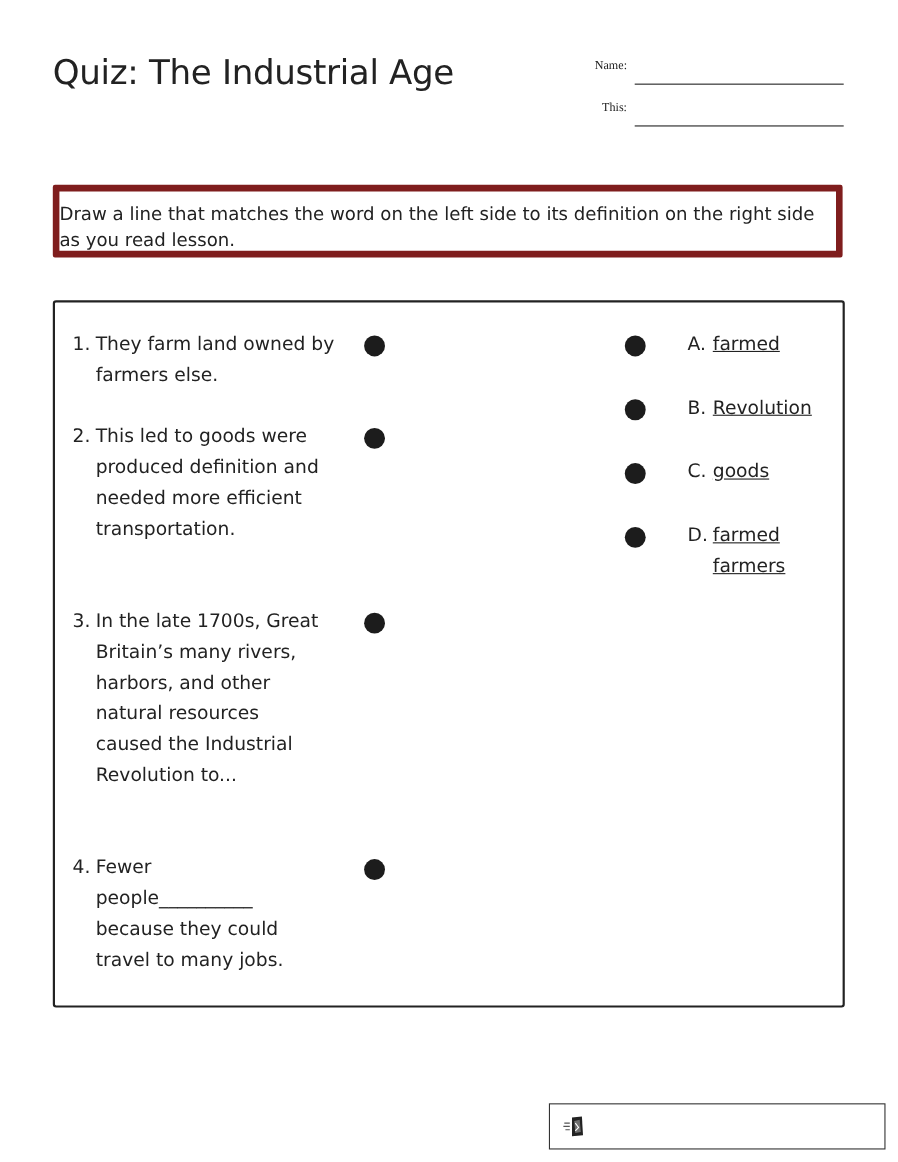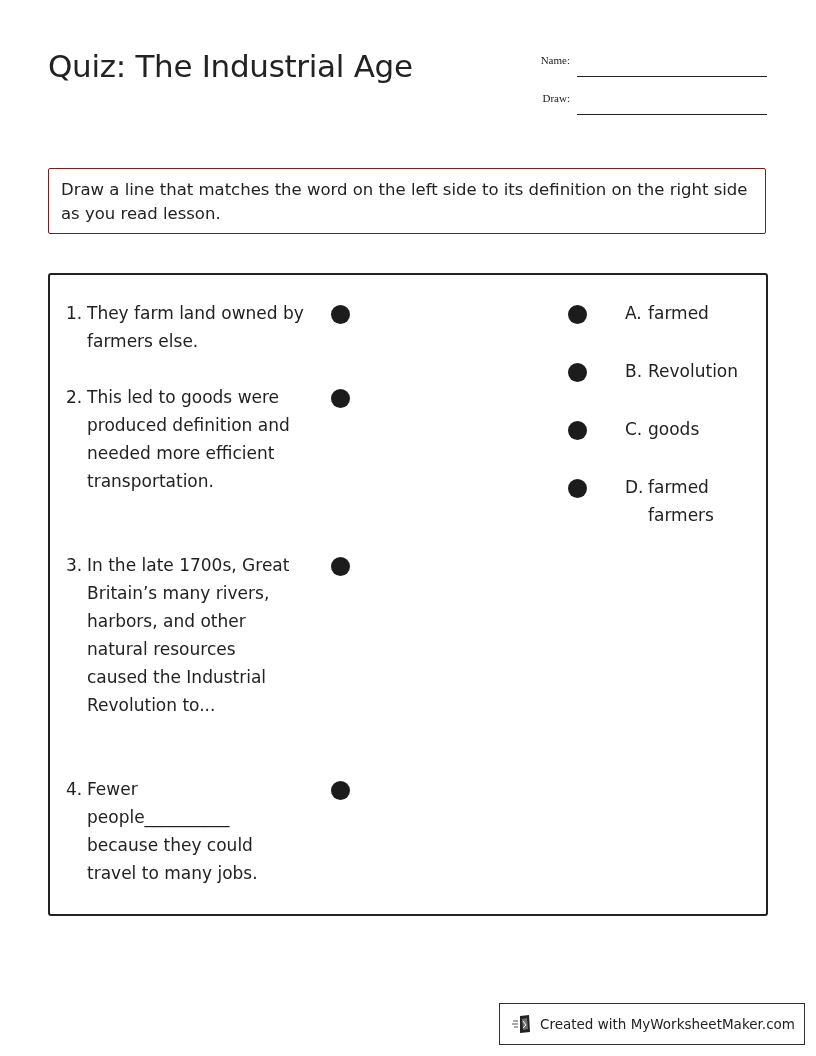--- a/index.html
+++ b/index.html
@@ -1,44 +1,44 @@
 <!DOCTYPE html>
 <html><head>
   <meta charset="utf-8">
   <style>
     html, body { margin: 0; padding: 0; background: #ffffff; }
     body { width: 816px; height: 1056px; position: relative; font-family: "DejaVu Sans", sans-serif; color: #222; overflow: hidden; }
     .title { position: absolute; left: 48px; top: 48px; font-size: 31px; font-weight: normal; color: #222; letter-spacing: -0.3px; text-align: right; }
     .field { position: absolute; font-family: "Liberation Serif", serif; font-size: 11px; color: #222; }
     .field .lbl { position: absolute; right: 0; top: 0; white-space: nowrap; }
     .field-line { position: absolute; border-bottom: 1px solid #222; height: 0; }
-    .instructions { position: absolute; left: 48px; top: 168px; width: 718px; height: 66px; border: 1px solid #7f1d1d; border-radius: 2px; box-sizing: border-box; padding: 9px 12px; font-size: 16.5px; line-height: 24px; color: #222; }
+    .instructions { position: absolute; left: 48px; top: 168px; width: 718px; height: 66px; border: 6px solid #7f1d1d; border-radius: 2px; box-sizing: border-box; padding: 9px 0; font-size: 16.5px; line-height: 24px; color: #222; }
     .match-box { position: absolute; left: 48px; top: 273px; width: 720px; height: 643px; border: 2px solid #222; border-radius: 3px; box-sizing: border-box; }
     .q { position: absolute; left: 66px; width: 240px; font-size: 17px; line-height: 28px; color: #222; }
     .q .num { position: absolute; left: 0; top: 0; }
     .q .txt { display: block; padding-left: 21px; }
     .dot { position: absolute; width: 19px; height: 19px; border-radius: 50%; background: #1c1c1c; }
     .a { position: absolute; left: 625px; width: 140px; font-size: 17px; line-height: 28px; color: #222; }
     .a .num { position: absolute; left: 0; top: 0; }
-    .a .txt { display: block; padding-left: 23px; }
+    .a .txt { display: block; padding-left: 23px; text-decoration: underline; }
     .credit { position: absolute; left: 499px; top: 1003px; width: 306px; height: 42px; border: 1px solid #333; box-sizing: border-box; display: flex; align-items: center; padding-left: 12px; font-size: 13.5px; color: #222; }
     .credit svg { margin-right: 6px; }
   </style>
 </head>
 <body>
 
 <div class="title">Quiz: The Industrial Age</div>
 
 <div class="field" style="left:470px; top:54px; width:100px; height:20px;">
   <span class="lbl">Name:</span>
 </div>
 <div class="field-line" style="left:577px; top:76px; width:190px;"></div>
 
 <div class="field" style="left:470px; top:92px; width:100px; height:20px;">
-  <span class="lbl">Draw:</span>
+  <span class="lbl">This:</span>
 </div>
 <div class="field-line" style="left:577px; top:114px; width:190px;"></div>
 
 <div class="instructions">Draw a line that matches the word on the left side to its definition on the right side as you read lesson.</div>
 
 <div class="match-box"></div>
 
 <div class="q" style="top:299px;">
   <span class="num">1.</span>
   <span class="txt">They farm land owned by farmers else.</span>
@@ -89,14 +89,13 @@
 
 <div class="credit">
   <svg width="22" height="20" viewBox="0 0 22 20">
     <line x1="1" y1="7" x2="6" y2="7" stroke="#555" stroke-width="1"></line>
     <line x1="0" y1="10" x2="6" y2="10" stroke="#555" stroke-width="1"></line>
     <line x1="2" y1="13" x2="6" y2="13" stroke="#555" stroke-width="1"></line>
     <path d="M8 2 L17 1 L18 18 L8 19 Z" fill="#222"></path>
     <path d="M10 5 L15 4 L16 15 L11 16 Z" fill="#fff" opacity="0.35"></path>
     <path d="M11 7 L14 11 L11 14" stroke="#fff" stroke-width="1" fill="none"></path>
   </svg>
-  <span>Created with MyWorksheetMaker.com</span>
 </div>
 
 </body></html>

